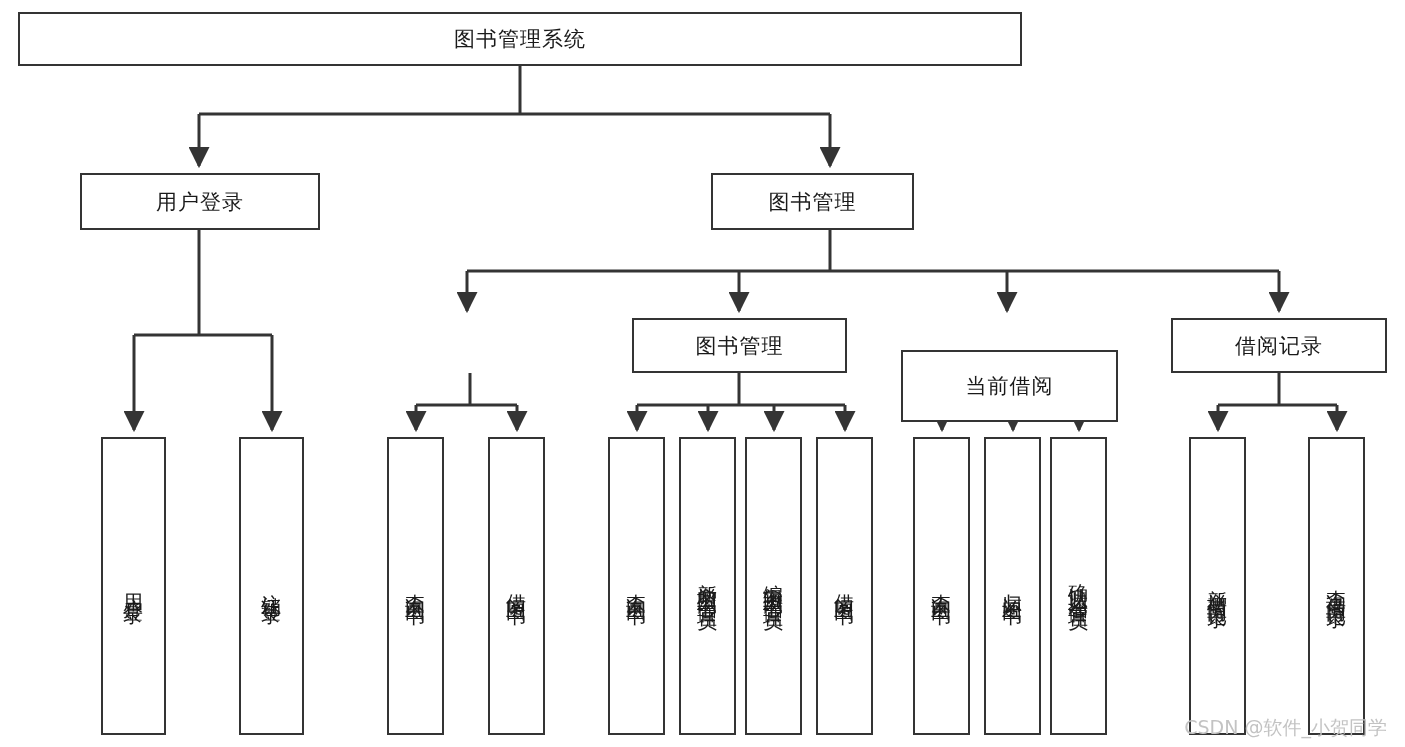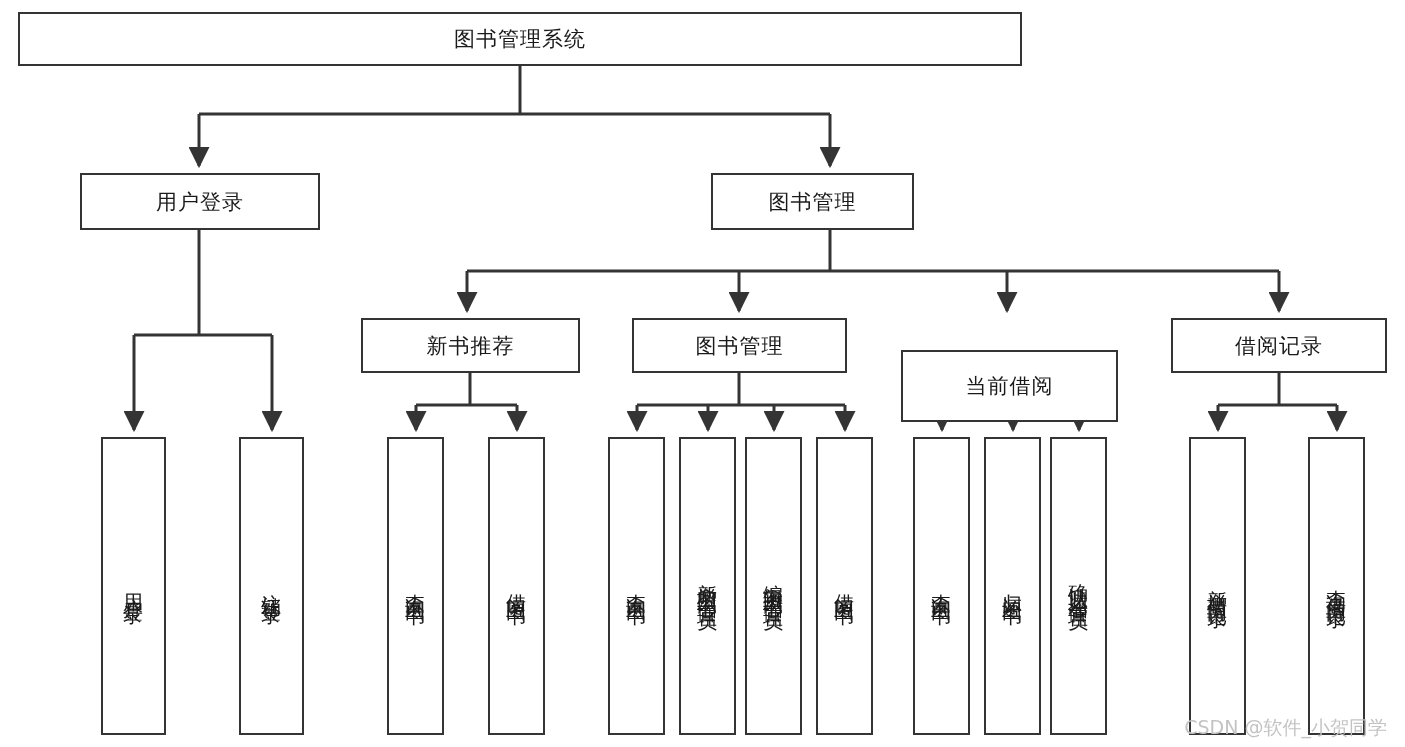--- a/index.html
+++ b/index.html
@@ -120,23 +120,20 @@
     <span class="hlabel">图书管理系统</span>
   </div>
 
   <div class="node horiz" style="left:80px; top:173px; width:240px; height:57px;">
     <span class="hlabel">用户登录</span>
   </div>
   <div class="node horiz" style="left:711px; top:173px; width:203px; height:57px;">
     <span class="hlabel">图书管理</span>
   </div>
 
-  <div class="node horiz" style="left:361px; top:318px; width:219px; height:55px;">
-    <span class="hlabel">新书推荐</span>
-  </div>
   <div class="node horiz" style="left:632px; top:318px; width:215px; height:55px;">
     <span class="hlabel">图书管理</span>
   </div>
   <div class="node horiz" style="left:901px; top:318px; width:217px; height:72px;margin-top:32px;">
     <span class="hlabel">当前借阅</span>
   </div>
   <div class="node horiz" style="left:1171px; top:318px; width:216px; height:55px;">
     <span class="hlabel">借阅记录</span>
   </div>
 

